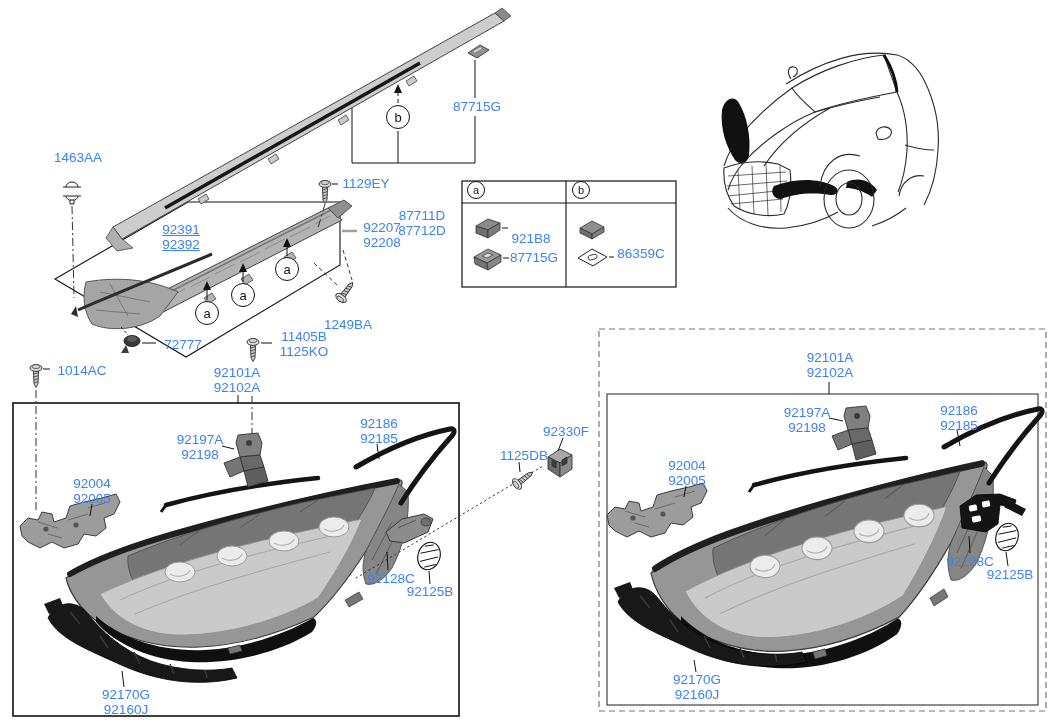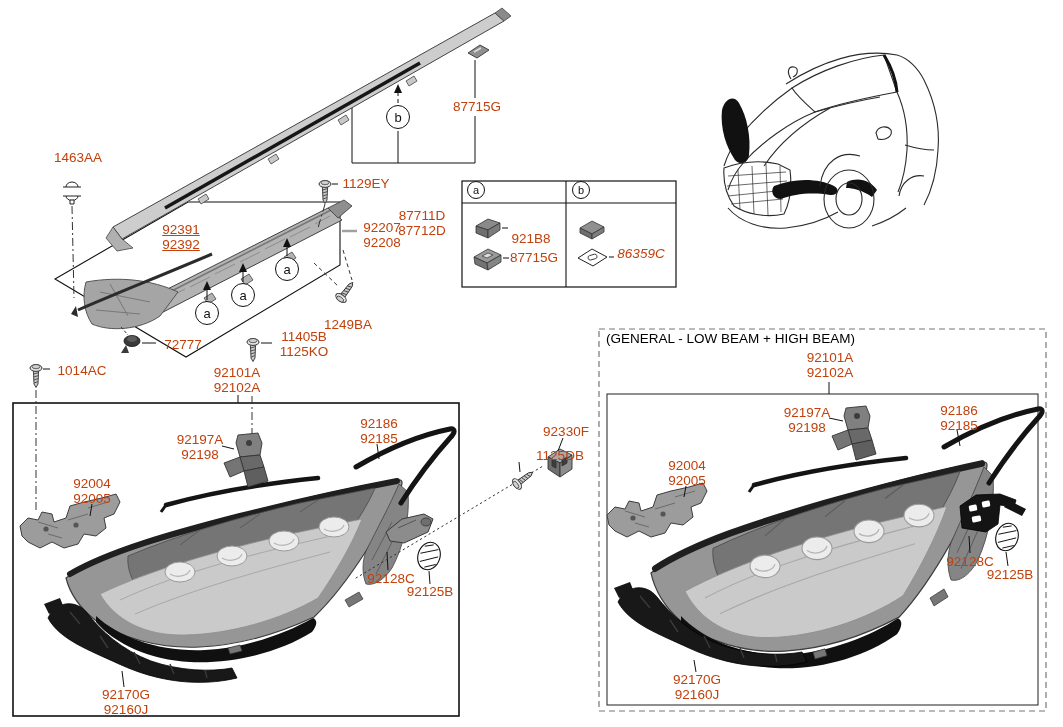--- a/index.html
+++ b/index.html
@@ -1,20 +1,20 @@
 <!DOCTYPE html>
 <html><head>
 <meta charset="utf-8">
 <style>
   html,body{margin:0;padding:0;background:#ffffff;}
   #canvas{position:relative;width:1063px;height:727px;background:#fff;overflow:hidden;
           font-family:"Liberation Sans",sans-serif;}
   #art{position:absolute;left:0;top:0;}
   #label-layer{position:absolute;left:0;top:0;width:100%;height:100%;pointer-events:none;}
-  .part-label{position:absolute;font-size:13.5px;line-height:14.5px;color:#c2410c;
+  .part-label{position:absolute;font-size:13.5px;line-height:14.5px;color:#3b82f6;
               white-space:pre-line;text-align:center;transform:translateX(-50%);}
   .callout{position:absolute;border:1.3px solid #111;border-radius:50%;background:#fff;
            display:flex;align-items:center;justify-content:center;color:#111;
            transform:translate(-50%,-50%);box-sizing:border-box;}
   .section-title{position:absolute;font-size:13.5px;color:#000;white-space:nowrap;}
 </style>
 </head>
 <body>
 
 <div id="canvas">
@@ -309,21 +309,20 @@
     <line x1="829" y1="382" x2="829" y2="394"></line>
     <line x1="829" y1="418" x2="843" y2="421"></line>
     <line x1="957" y1="430" x2="960" y2="446"></line>
     <line x1="686" y1="486" x2="684" y2="497"></line>
     <line x1="970" y1="553" x2="969" y2="536"></line>
     <line x1="1008" y1="566" x2="1006" y2="552"></line>
     <line x1="696" y1="672" x2="694" y2="660"></line>
   </g>
 </svg>
 
-<div class="section-title" style="left:606px;top:331px;">(GENERAL - LOW BEAM + HIGH BEAM)</div>
 
 <div id="label-layer">
       <div class="part-label" style="left: 78px; top: 151px;">1463AA</div>
       <div class="part-label" style="left: 477px; top: 100px;">87715G</div>
       <div class="part-label" style="left: 366px; top: 177px; text-align: right;">1129EY</div>
       <div class="part-label" style="left: 422px; top: 173px; margin-top: 36px;">87711D
 87712D</div>
       <div class="part-label" style="left: 181px; top: 223px; text-decoration: underline;">92391
 92392</div>
       <div class="part-label" style="left: 382px; top: 221px;">92207
@@ -333,42 +332,42 @@
       <div class="part-label" style="left: 304px; top: 330px;">11405B
 1125KO</div>
       <div class="part-label" style="left: 82px; top: 364px;">1014AC</div>
       <div class="part-label" style="left: 237px; top: 366px;">92101A
 92102A</div>
       <div class="part-label" style="left: 200px; top: 433px;">92197A
 92198</div>
       <div class="part-label" style="left: 379px; top: 417px;">92186
 92185</div>
       <div class="part-label" style="left: 566px; top: 425px;">92330F</div>
-      <div class="part-label" style="left: 524px; top: 449px; margin-left: 36px;">1125DB</div>
+      <div class="part-label" style="left: 524px; top: 449px;">1125DB</div>
       <div class="part-label" style="left: 92px; top: 477px;">92004
 92005</div>
       <div class="part-label" style="left: 391px; top: 572px;">92128C</div>
       <div class="part-label" style="left: 430px; top: 585px;">92125B</div>
       <div class="part-label" style="left: 126px; top: 688px;">92170G
 92160J</div>
       <div class="part-label" style="left: 830px; top: 351px;">92101A
 92102A</div>
       <div class="part-label" style="left: 807px; top: 406px;">92197A
 92198</div>
       <div class="part-label" style="left: 959px; top: 404px;">92186
 92185</div>
       <div class="part-label" style="left: 687px; top: 459px;">92004
 92005</div>
       <div class="part-label" style="left: 970px; top: 555px;">92128C</div>
       <div class="part-label" style="left: 1010px; top: 568px;">92125B</div>
       <div class="part-label" style="left: 697px; top: 673px;">92170G
 92160J</div>
       <div class="part-label" style="left: 531px; top: 232px;">921B8</div>
       <div class="part-label" style="left: 534px; top: 251px;">87715G</div>
-      <div class="part-label" style="left: 641px; top: 247px; font-style: italic;">86359C</div>
+      <div class="part-label" style="left: 641px; top: 247px;">86359C</div>
       <div class="callout" style="left: 207px; top: 313px; width: 24px; height: 24px; font-size: 13px;">a</div>
       <div class="callout" style="left: 243px; top: 295px; width: 24px; height: 24px; font-size: 13px;">a</div>
       <div class="callout" style="left: 287px; top: 269px; width: 24px; height: 24px; font-size: 13px;">a</div>
       <div class="callout" style="left: 398px; top: 117px; width: 24px; height: 24px; font-size: 13px;">b</div>
       <div class="callout" style="left: 476px; top: 190px; width: 18px; height: 18px; font-size: 11px;">a</div>
       <div class="callout" style="left: 581px; top: 190px; width: 18px; height: 18px; font-size: 11px;">b</div>
     </div>
 </div>
 
 </body></html>

